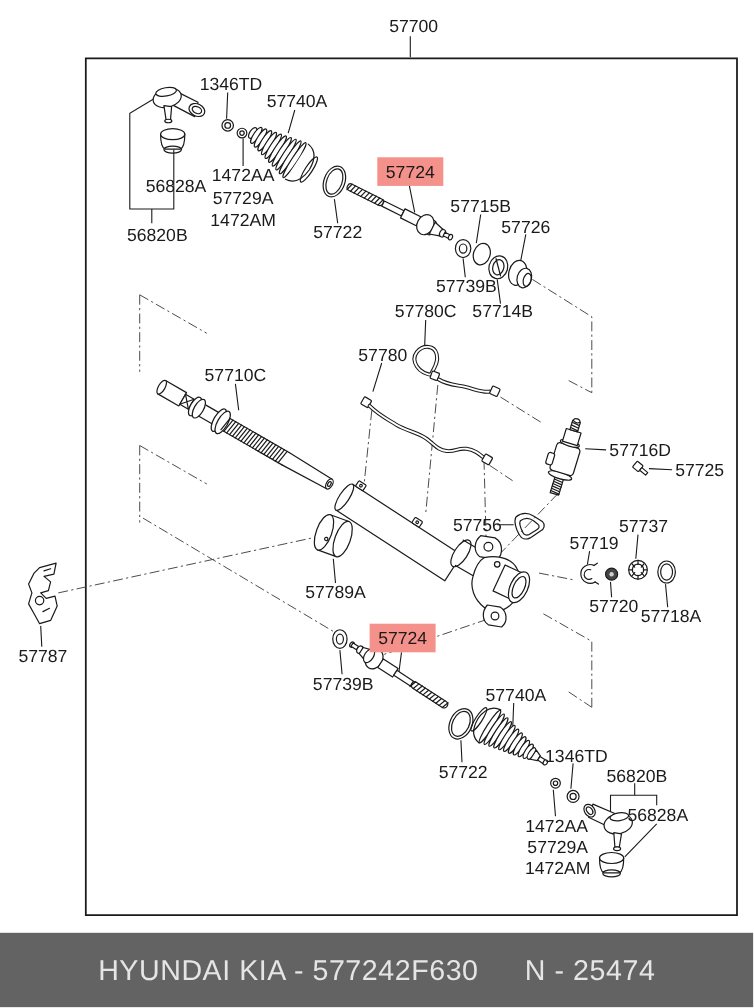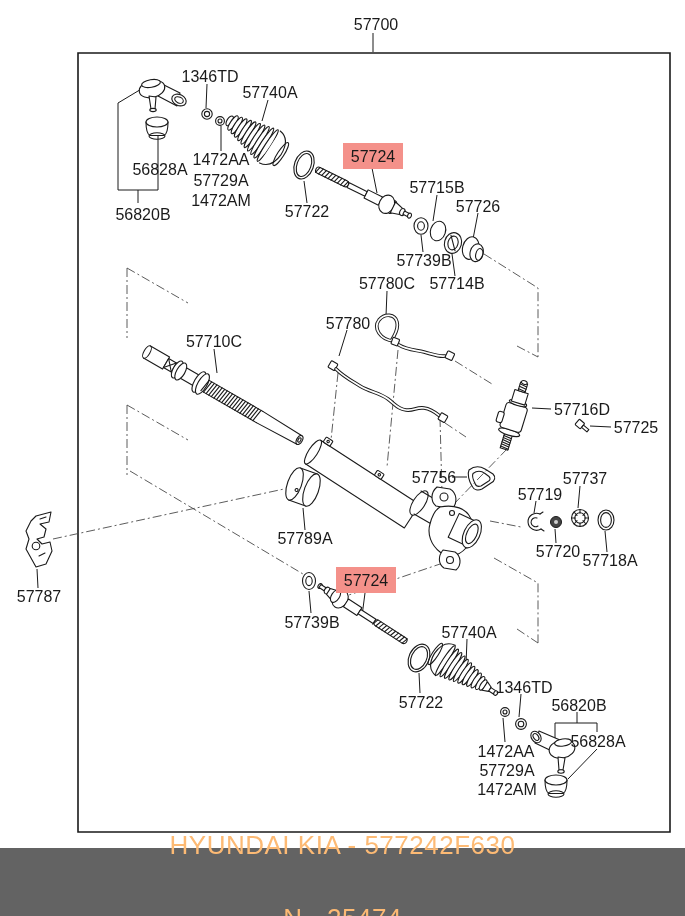--- a/index.html
+++ b/index.html
@@ -337,17 +337,17 @@
         <text x="524" y="692.5" text-anchor="middle" class="lbl">1346TD</text>
         <text x="421" y="707.5" text-anchor="middle" class="lbl">57722</text>
         <text x="579" y="710.5" text-anchor="middle" class="lbl">56820B</text>
         <text x="598" y="746.5" text-anchor="middle" class="lbl">56828A</text>
         <text x="506" y="756.5" text-anchor="middle" class="lbl">1472AA</text>
         <text x="507" y="775.5" text-anchor="middle" class="lbl">57729A</text>
         <text x="507" y="794.5" text-anchor="middle" class="lbl">1472AM</text>
       </g>
 </svg>
 
-<div class="footer" style="background: rgb(99, 99, 99); color: #fdba74; flex-direction: column;">
+<div class="footer" style="background: rgb(99, 99, 99); color: #e5e5e5;">
   <span>HYUNDAI  KIA - 577242F630</span>
   <span>N - 25474</span>
 </div>
 </div>
 
 </body></html>

